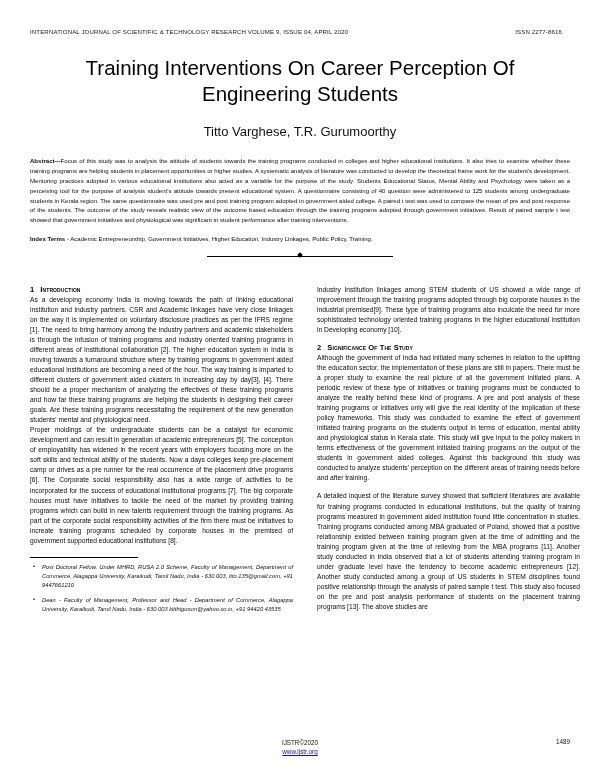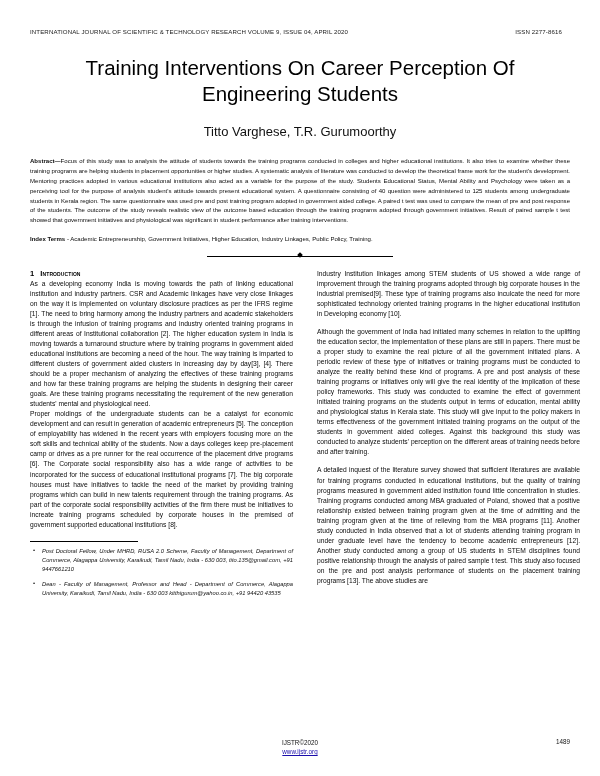--- a/index.html
+++ b/index.html
@@ -108,21 +108,21 @@
     transform: translateX(-50%) rotate(45deg);
     width: 4px;
     height: 4px;
     background: #000;
   }
 
   
   .columns {
     display: flex;
     gap: 24px;
-    margin-top: 8px;
+    margin-top: 24px;
   }
   .col {
     width: 263px;
     flex: 0 0 263px;
   }
   .col p {
     margin: 0;
     font-size: 6.7px;
     line-height: 1.50;
     text-align: justify;
@@ -248,20 +248,23 @@
       <ul class="footnotes">
         <li>Post Doctoral Fellow, Under MHRD, RUSA 2.0 Scheme, Faculty of Management, Department of Commerce, Alagappa University, Karaikudi, Tamil Nadu, India - 630 003, tito.135@gmail.com, +91 9447661210</li>
         <li>Dean - Faculty of Management, Professor and Head - Department of Commerce, Alagappa University, Karaikudi, Tamil Nadu, India - 630 003 kitthigurum@yahoo.co.in, +91 94420 43535</li>
       </ul>
     </div>
 
     <div class="col">
       <p>Industry Institution linkages among STEM students of US showed a wide range of improvement through the training programs adopted through big corporate houses in the industrial premised[9]. These type of training programs also inculcate the need for more sophisticated technology oriented training programs in the higher educational institution in Developing economy [10].</p>
 
       <div class="section-gap"></div>
+      <h2 class="section-head">
+        <span class="num">2</span><span class="smallcaps">Significance of the study</span>
+      </h2>
       <p>Although the government of India had initiated many schemes in relation to the uplifting the education sector, the implementation of these plans are still in papers. There must be a proper study to examine the real picture of all the government initiated plans. A periodic review of these type of initiatives or training programs must be conducted to analyze the reality behind these kind of programs. A pre and post analysis of these training programs or initiatives only will give the real identity of the implication of these policy frameworks. This study was conducted to examine the effect of government initiated training programs on the students output in terms of education, mental ability and physiological status in Kerala state. This study will give input to the policy makers in terms effectiveness of the government initiated training programs on the output of the students in government aided colleges. Against this background this study was conducted to analyze students' perception on the different areas of training needs before and after training.</p>
 
       <div class="section-gap"></div>
       <p>A detailed inquest of the literature survey showed that sufficient literatures are available for training programs conducted in educational institutions, but the quality of training programs measured in government aided institution found little concentration in studies. Training programs conducted among MBA graduated of Poland, showed that a positive relationship existed between training program given at the time of admitting and the training program given at the time of relieving from the MBA programs [11]. Another study conducted in India observed that a lot of students attending training program in under graduate level have the tendency to become academic entrepreneurs [12]. Another study conducted among a group of US students in STEM disciplines found positive relationship through the analysis of paired sample t test. This study also focused on the pre and post analysis performance of students on the placement training programs [13]. The above studies are</p>
     </div>
   </div>
 
   <div class="footer">
     <div class="brand">
       <span>IJSTR©2020</span>

